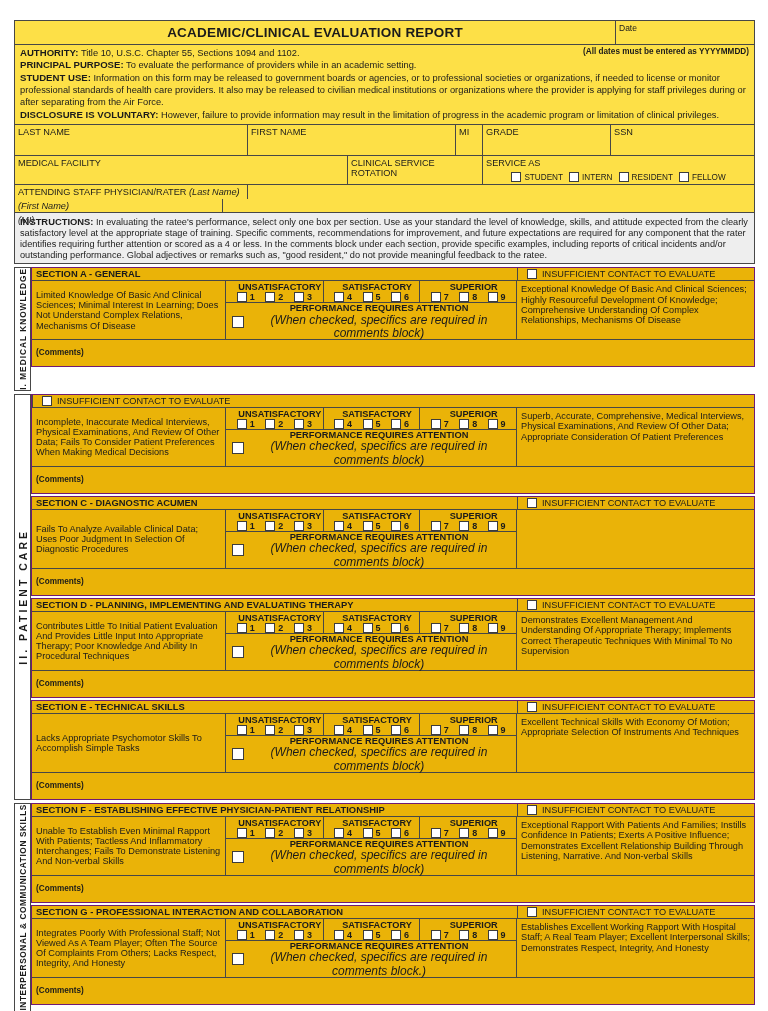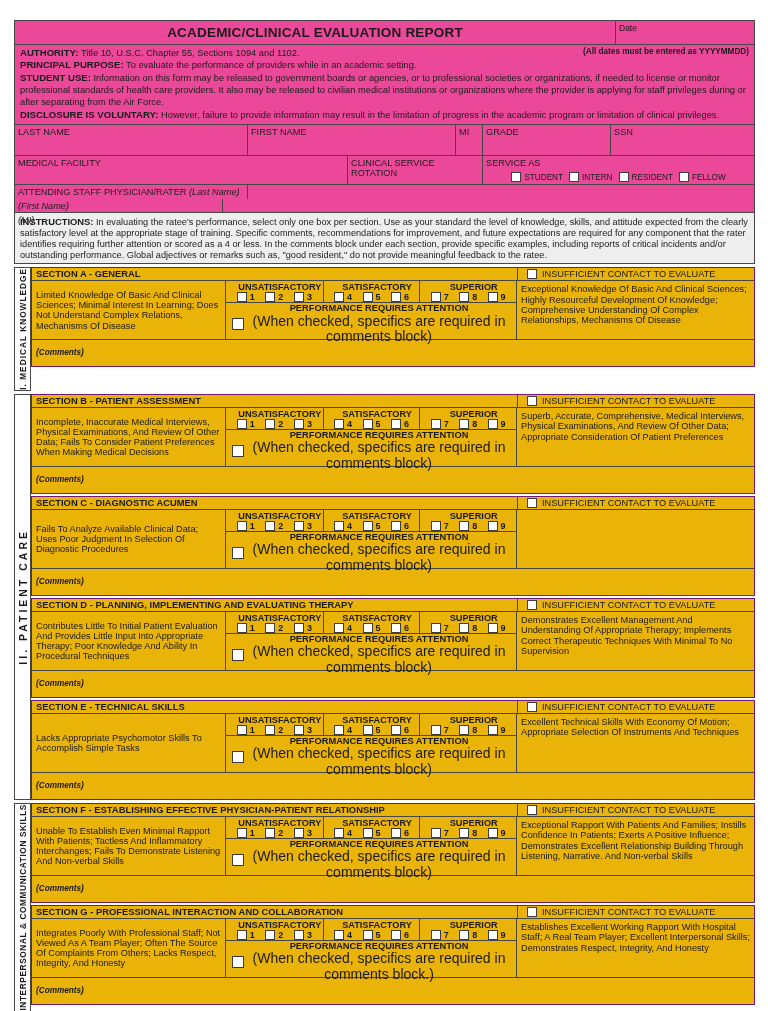--- a/index.html
+++ b/index.html
@@ -4,21 +4,21 @@
 <style>
   * { margin:0; padding:0; box-sizing:border-box; }
   html,body { width:768px; background:#fff; }
   body {
     font-family:"Liberation Sans","DejaVu Sans",sans-serif;
     color:#1b1b1b; position:relative; height:1011px; overflow:hidden;
   }
   .page { position:absolute; left:14px; top:20px; width:741px; }
 
   
-  .hdrbox { border:1px solid #474747; background:#ec4899; }
+  .hdrbox { border:1px solid #474747; background:#fde047; }
   .title-row { display:flex; border-bottom:1px solid #474747; height:24px; }
   .title-cell { flex:1; display:flex; align-items:center; justify-content:center; border-right:1px solid #474747; }
   .form-title { font-weight:bold; font-size:13.5px; letter-spacing:.2px; }
   .date-cell { width:138px; padding:2px 3px; font-size:8.5px; }
 
   .privacy { padding:2px 5px 3px 5px; font-size:9.3px; line-height:1.3; border-bottom:1px solid #474747; }
   .privacy b { font-size:9.6px; }
   .auth-line { display:flex; justify-content:space-between; align-items:flex-start; }
   .date-note { font-weight:bold; font-size:8.2px; white-space:nowrap; }
 
@@ -65,24 +65,24 @@
   .scales { display:flex; height:31px; border-bottom:1px solid #474747; }
   .scale { width:97px; display:flex; flex-direction:column; }
   .scale + .scale { border-left:1px solid #474747; }
   .scale-label { text-align:center; font-weight:bold; font-size:9.2px; padding-top:1px;margin-left:11px; }
   .boxes { flex:1; display:flex; align-items:center; justify-content:space-evenly; }
   .pair { display:flex; align-items:center; gap:3px; }
   .num { font-weight:bold; font-size:9px; }
   .pra { flex:1; display:flex; align-items:center; padding:0 2px 0 6px; }
   .pra-text { flex:1; text-align:center; }
   .pra-title { font-weight:bold; font-size:9.3px; line-height:1.1; }
-  .pra-note { font-size:14px; line-height:1.1; }
+  .pra-note { font-style:italic; font-size:12px; line-height:1.1; }
 
   .sec-comments { height:27px; border-top:0; padding:1px 4px; border-top:1px solid #474747; }
-  .comments-label { font-style:italic; font-weight:bold; font-size:8.2px; }
+  .comments-label { font-weight:bold; font-size:8.2px; }
 
   
   .cb { display:inline-block; width:10px; height:10px; border:1px solid #3c3c3c; background:#fff; flex:none; }
   .cb.big { width:12px; height:12px; }
   .cb.sm { width:10px; height:10px; }
 </style>
 </head>
 <body>
 
 <div class="page">
@@ -258,21 +258,20 @@
   </div>
       </div>
   </div>
   <div class="group">
     <div class="vlabel vl-1">
         <span>II.  PATIENT  CARE</span>
       </div>
     <div class="gsections" id="group-secs-1">
         <div class="section">
     <div class="sec-head">
-      <div class="sec-title">SECTION B - PATIENT ASSESSMENT</div>
       <div class="sec-insuf">
         <span class="cb"></span>
         <span>INSUFFICIENT CONTACT TO EVALUATE</span>
       </div>
     </div>
     <div class="sec-body">
       <div class="desc low">
               <span>Incomplete, Inaccurate Medical Interviews, Physical Examinations, And Review Of Other Data; Fails To Consider Patient Preferences When Making Medical Decisions</span>
             </div>
       <div class="rating">

